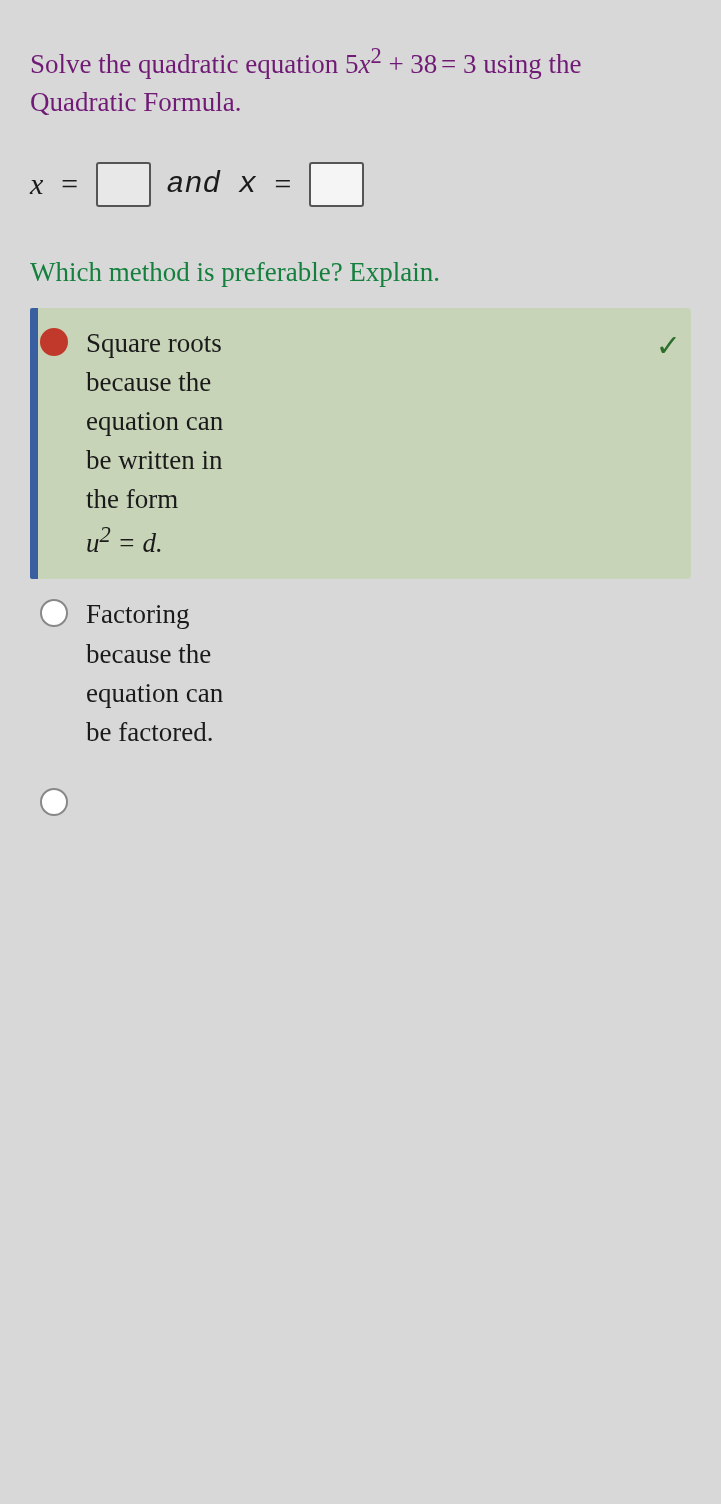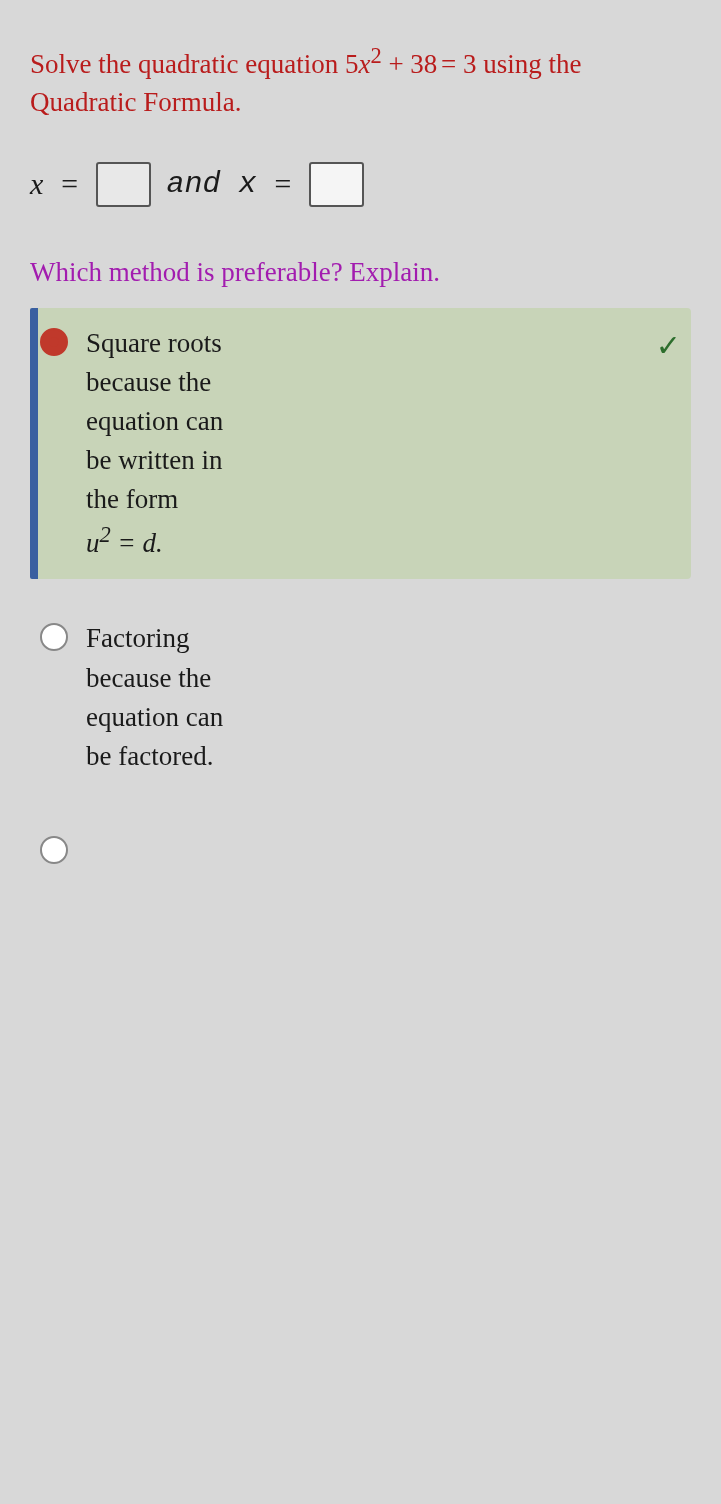--- a/index.html
+++ b/index.html
@@ -15,21 +15,21 @@
       font-family: 'Georgia', serif;
       font-size: 28px;
       color: #1a1a1a;
       padding: 40px 30px 40px 30px;
     }
 
     .problem-text {
       font-size: 27px;
       line-height: 1.4;
       margin-bottom: 40px;
-      color: #b91c1c;
+      color: #701a75;
     }
 
     .answer-row {
       display: flex;
       align-items: center;
       gap: 16px;
       margin-bottom: 50px;
       font-size: 30px;
       font-style: italic;
     }
@@ -43,35 +43,35 @@
       border-radius: 3px;
     }
 
     .answer-box.filled {
       background: #e8e8e8;
     }
 
     .which-method {
       font-size: 27px;
       margin-bottom: 20px;
-      color: #a21caf;
+      color: #15803d;
     }
 
     .options-container {
       display: flex;
       flex-direction: column;
       gap: 0px;
     }
 
     .option-item {
       display: flex;
       align-items: flex-start;
       padding: 16px 10px 16px 10px;
       position: relative;
-      margin-bottom: 24px;
+      margin-bottom: 0;
     }
 
     .option-item.selected {
       background-color: #c8d4b8;
       border-radius: 4px;
     }
 
     .option-item .left-bar {
       position: absolute;
       left: 0;

